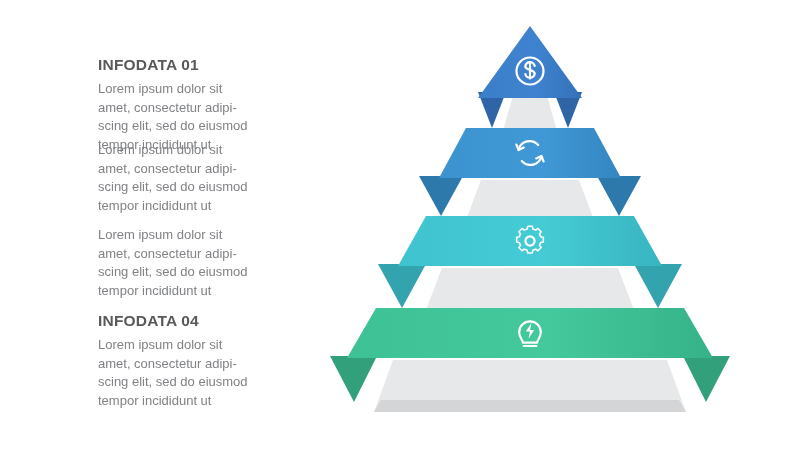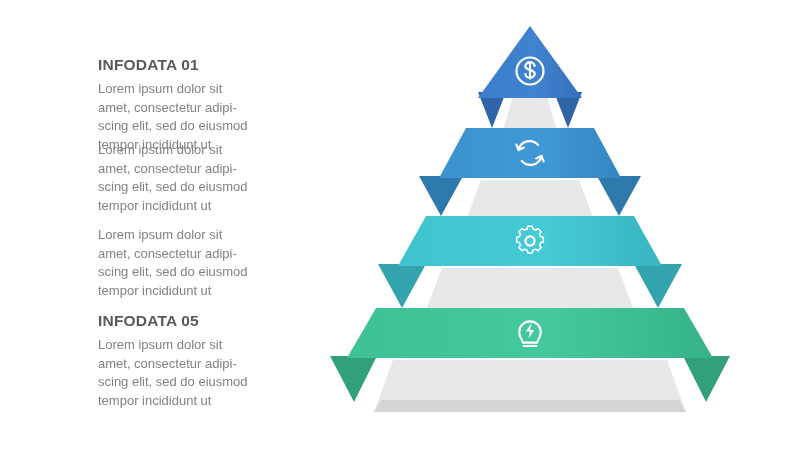--- a/index.html
+++ b/index.html
@@ -89,21 +89,21 @@
 
     <div class="info-block b2">
       <div class="info-desc">Lorem ipsum dolor sit amet, consectetur adipi-scing elit, sed do eiusmod tempor incididunt ut</div>
     </div>
 
     <div class="info-block b3">
       <div class="info-desc">Lorem ipsum dolor sit amet, consectetur adipi-scing elit, sed do eiusmod tempor incididunt ut</div>
     </div>
 
     <div class="info-block b4">
-      <div class="info-title">INFODATA 05</div>
+      <div class="info-title">INFODATA 04</div>
       <div class="info-desc">Lorem ipsum dolor sit amet, consectetur adipi-scing elit, sed do eiusmod tempor incididunt ut</div>
     </div>
 
   </div>
 
   <div id="pyramid">
     <svg viewBox="0 0 400 420" xmlns="http://www.w3.org/2000/svg">
 
       <defs>
         <linearGradient id="g1" x1="0" y1="0" x2="1" y2="0">

